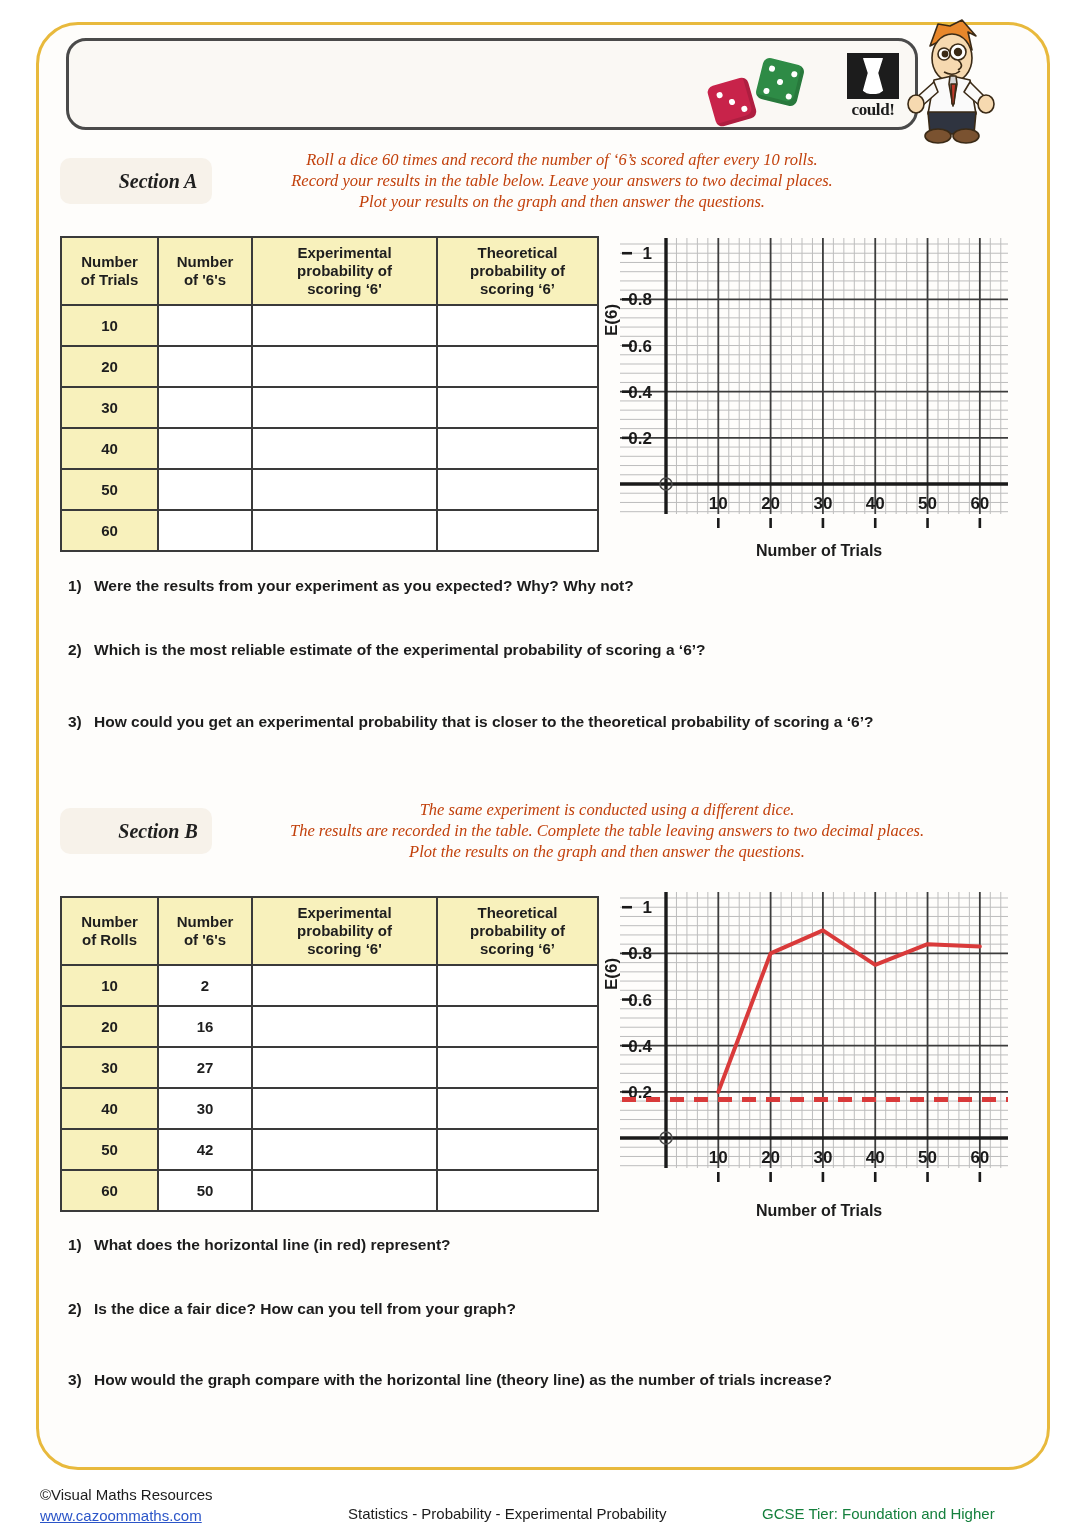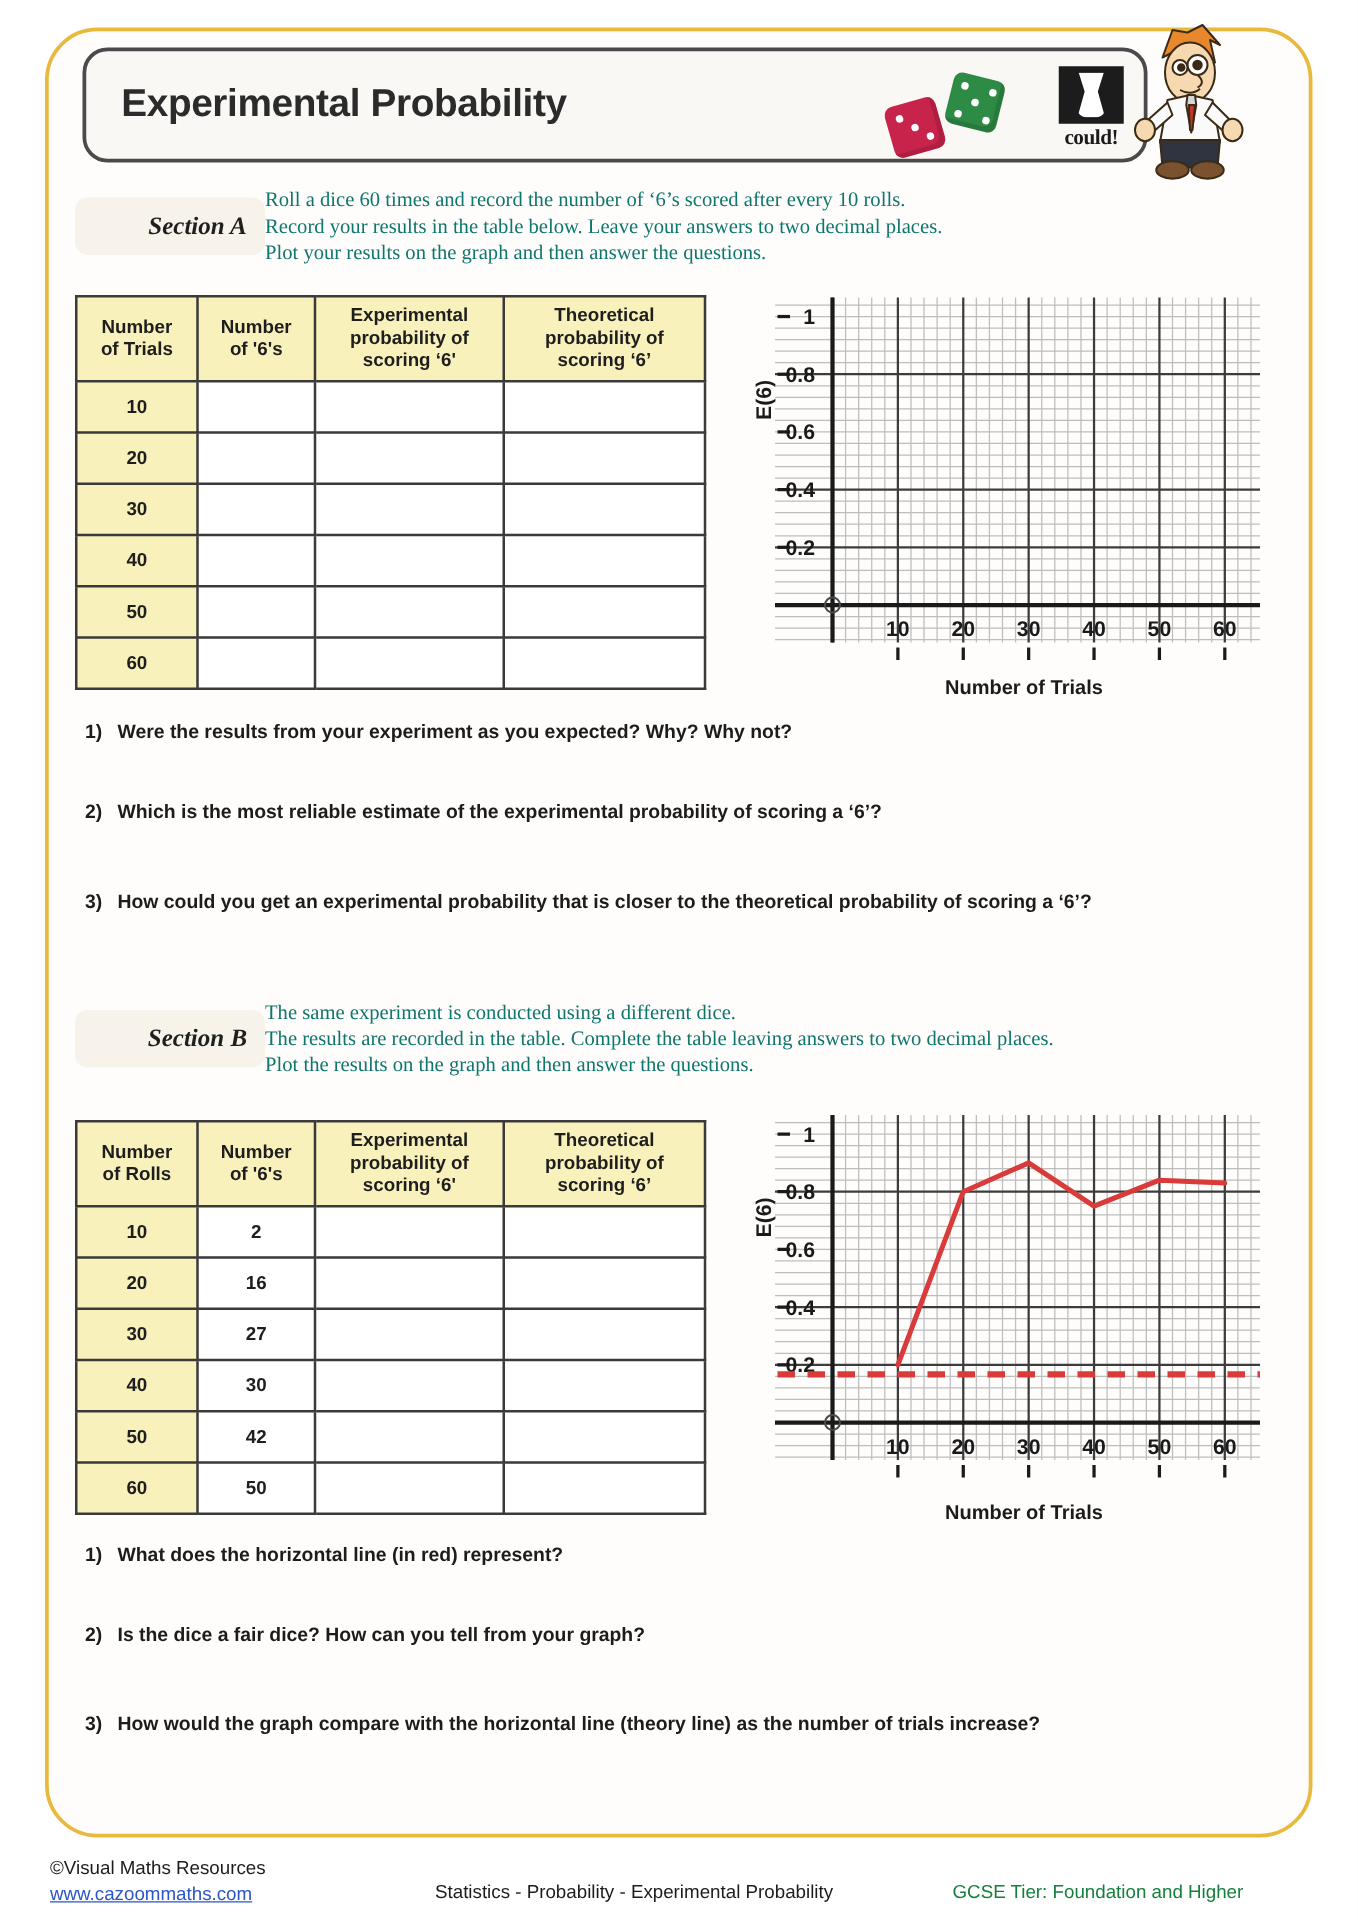--- a/index.html
+++ b/index.html
@@ -62,40 +62,40 @@
     width: 152px; height: 46px;
     background: #F7F2EA; border-radius: 10px;
     font-family: "Liberation Serif", serif;
     font-weight: bold; font-style: italic; font-size: 20px;
     color: #1F1F1F;
     display: flex; align-items: center; justify-content: center; padding-left: 44px;
   }
   .section-intro {
     position: absolute;
     font-family: "Liberation Serif", serif;
-    font-size: 16.5px; color: #0f766e;
-    line-height: 21px; white-space: pre-line;
+    font-style: italic; font-size: 16.5px; color: #c2410c;
+    line-height: 21px; white-space: pre-line; text-align: center;
   }
   
   table.data-table {
     position: absolute;
     border-collapse: collapse;
     table-layout: fixed;
   }
   table.data-table td, table.data-table th {
     border: 2px solid #3A3A3A;
     font-size: 15px; font-weight: bold; color: #1E1E1E;
     text-align: center;
   }
   table.data-table th {
     background: #F8F1BC; height: 68px; line-height: 18px; padding: 2px 4px;
   }
   table.data-table td { height: 41px; background: #ffffff; }
   table.data-table td.keycol { background: #F8F1BC; }
-  .c1 { width: 97px; } .c2 { width: 94px; } .c3 { width: 151px; } .c4 { width: 161px; }
+  .c1 { width: 97px; } .c2 { width: 94px; } .c3 { width: 185px; } .c4 { width: 161px; }
   
   .graph-wrap { position: absolute; }
   .axis-ylabel {
     position: absolute;
     font-size: 17px; font-weight: bold; color: #1B1B1B;
     transform: rotate(-90deg); transform-origin: left top;
     white-space: nowrap;
   }
   .axis-xlabel {
     position: absolute;
@@ -123,21 +123,20 @@
     position: absolute; left: 762px; top: 1505px;
     font-size: 15px; color: #15803d;
   }
 </style>
 </head>
 <body>
 
 <div class="page-frame"></div>
 
 <div class="title-box">
-  <div class="title-text">Experimental Probability</div>
 
   <div class="dice-group">
     <div class="die red">
       <div class="pip" style="left:8px;top:8px"></div>
       <div class="pip" style="left:18px;top:18px"></div>
       <div class="pip" style="left:28px;top:28px"></div>
     </div>
     <div class="die green">
       <div class="pip" style="left:7px;top:7px"></div>
       <div class="pip" style="left:30px;top:7px"></div>

